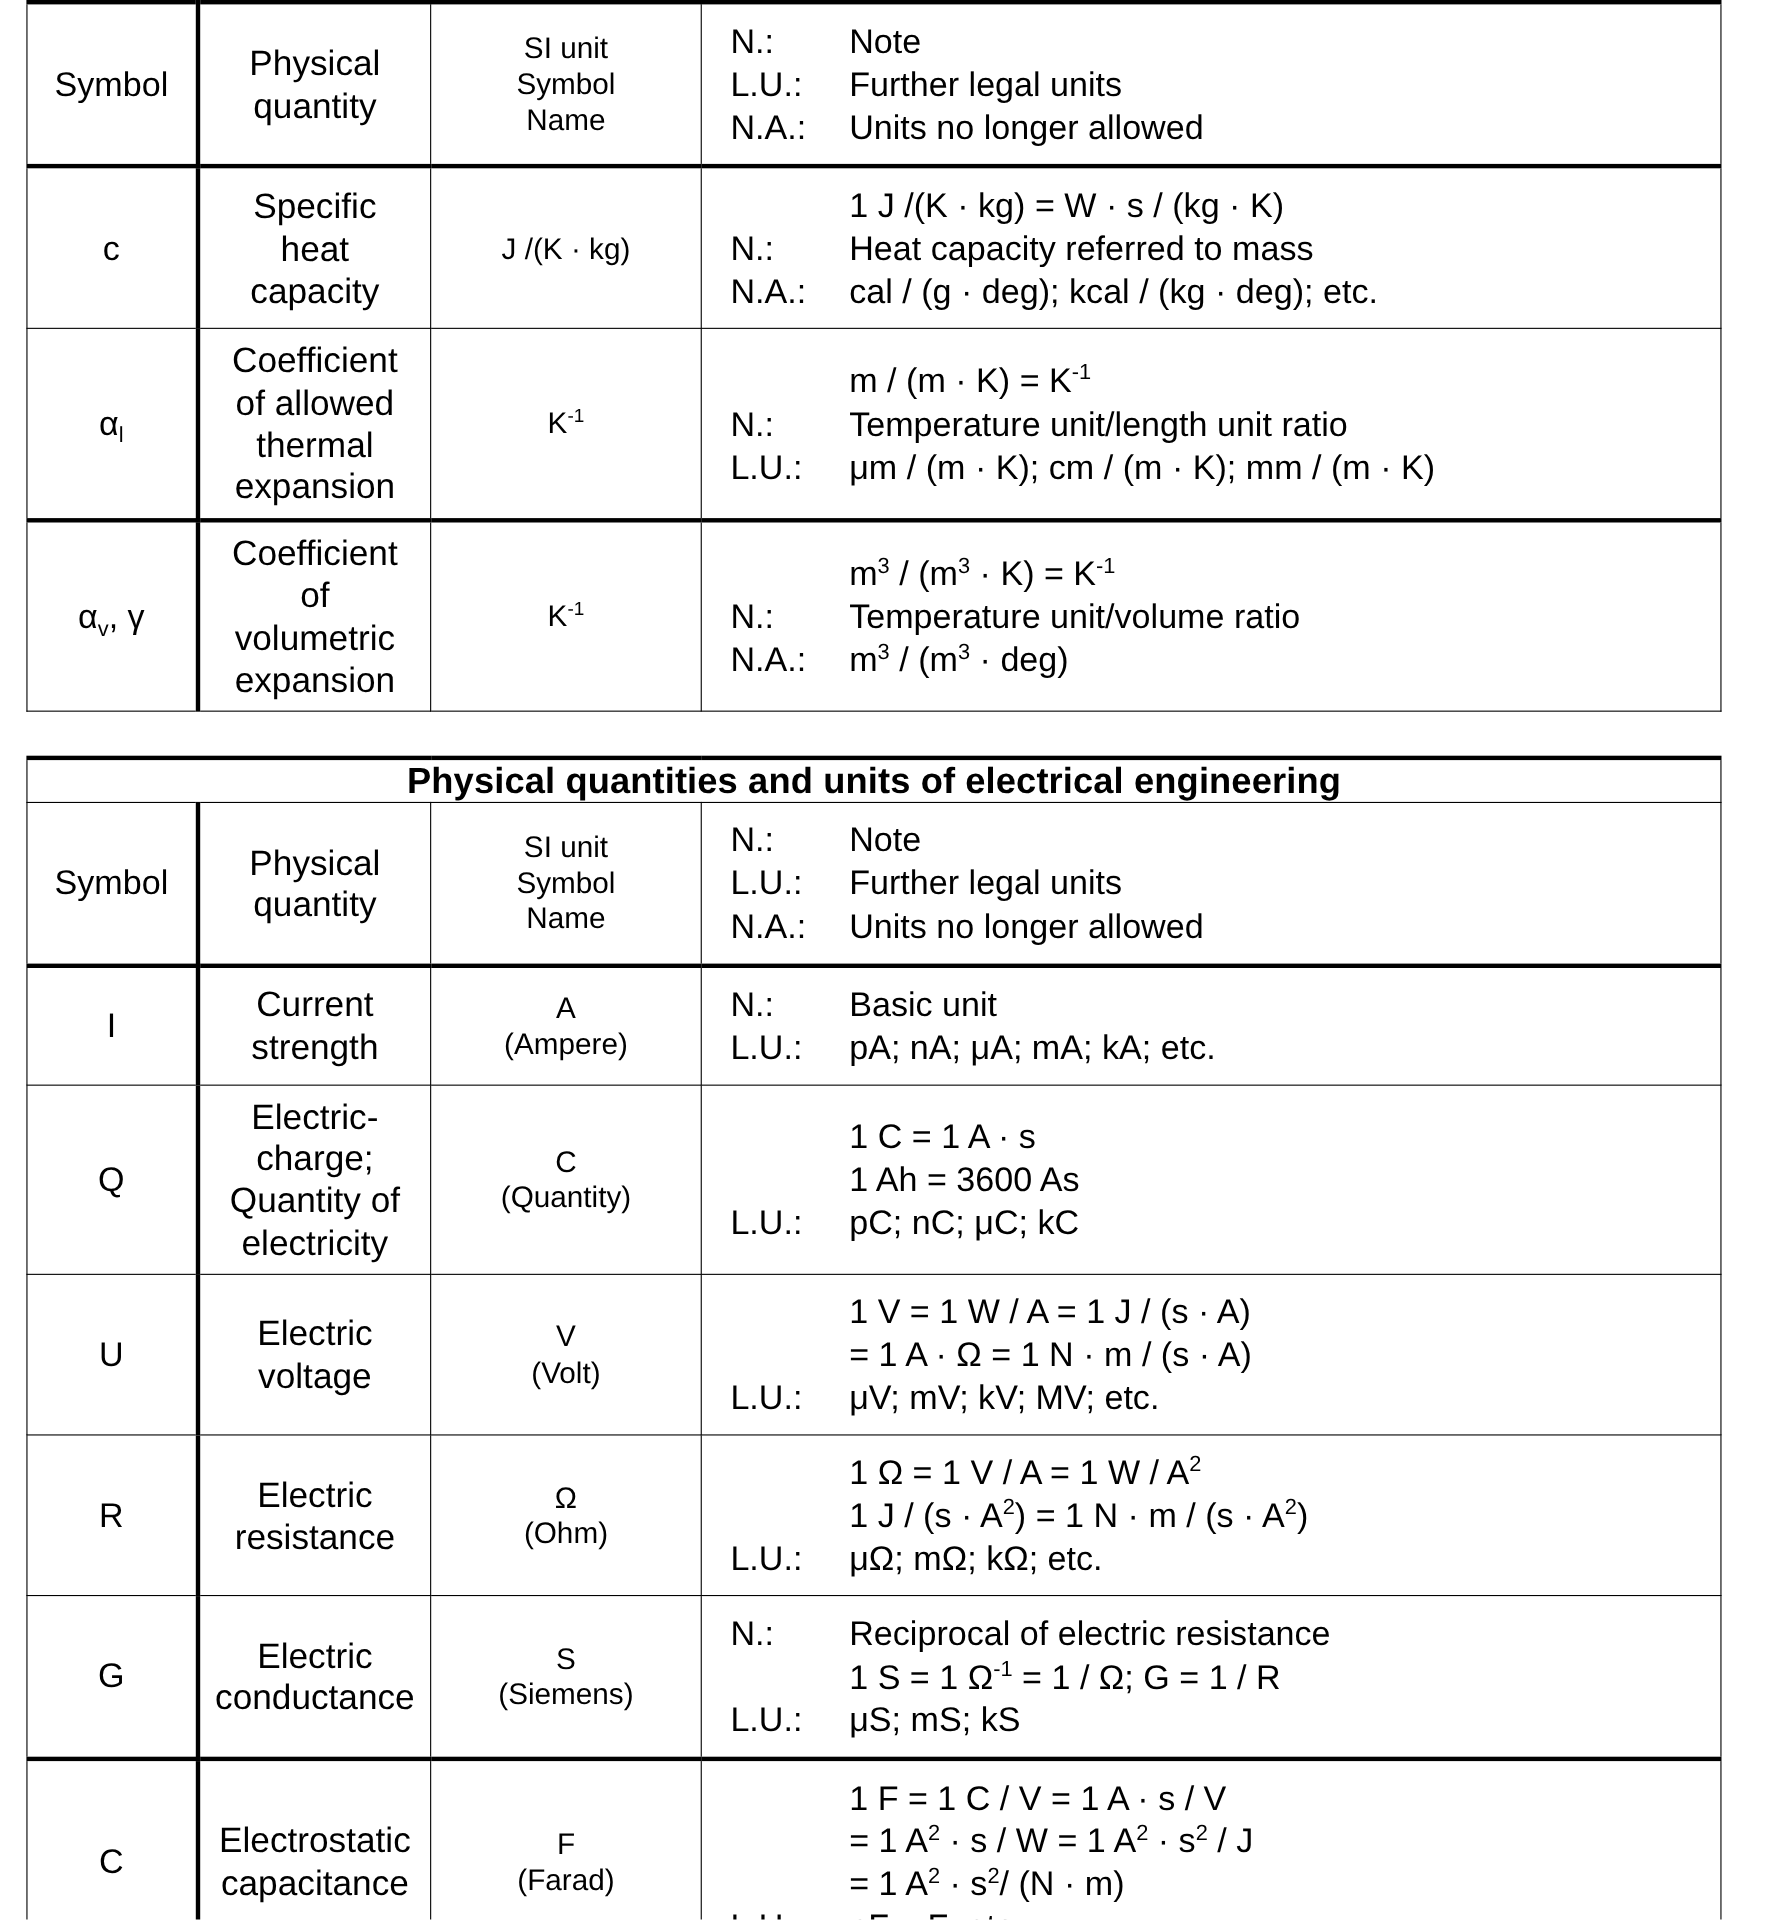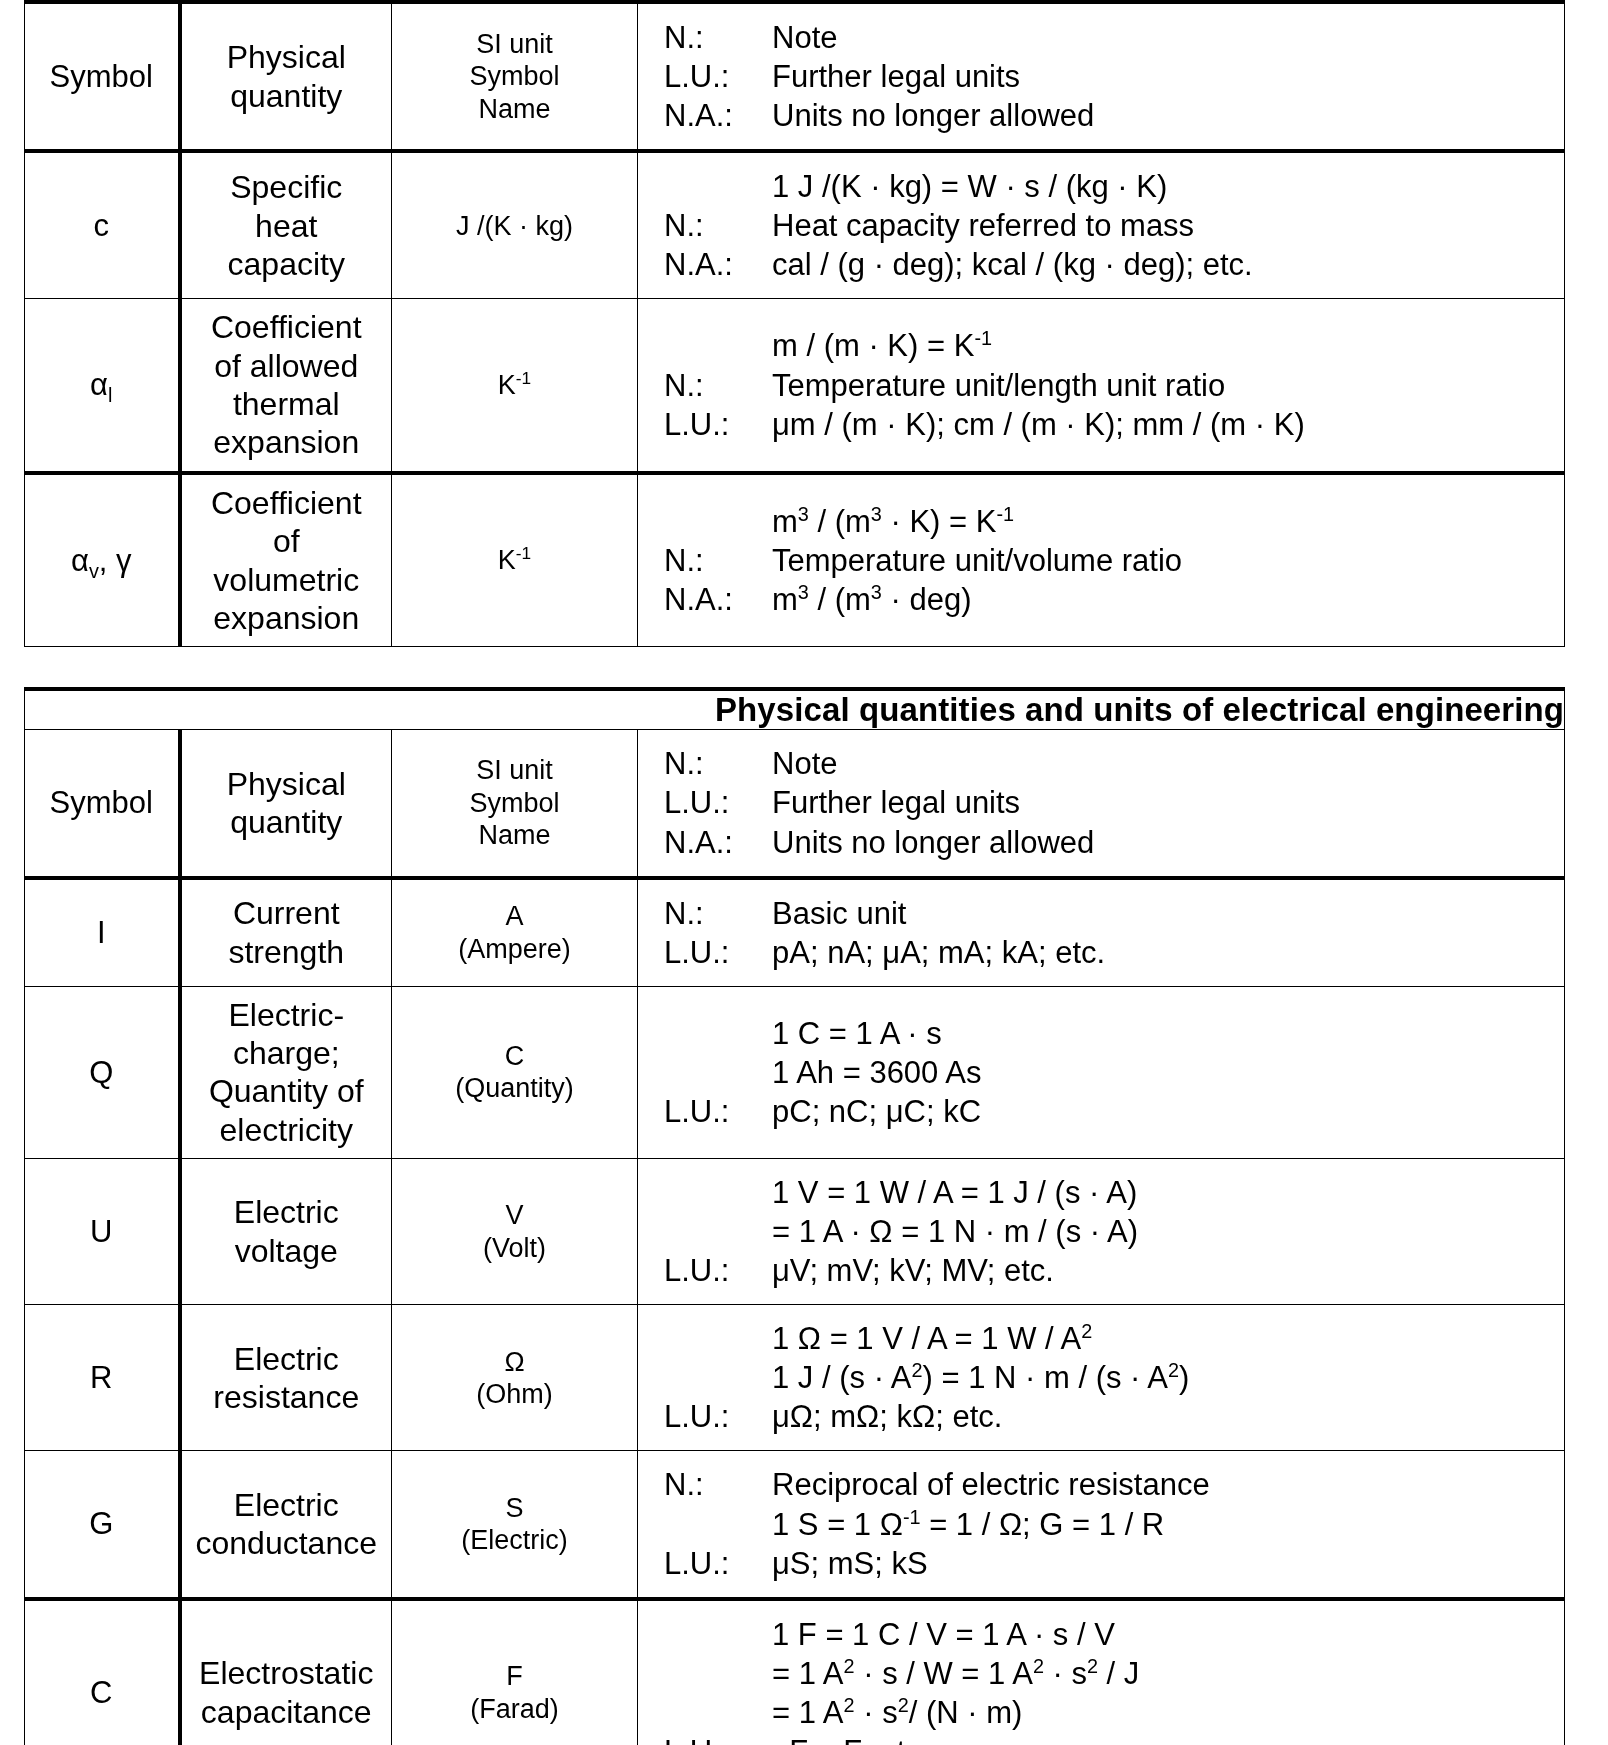--- a/index.html
+++ b/index.html
@@ -67,21 +67,21 @@
     white-space: nowrap;
   }
   .nlabel {
     display: inline-block;
     width: 108px;
     flex: 0 0 108px;
   }
   .nbody { display: inline-block; }
 
   .section-title-cell {
-    text-align: right;
+    text-align: center;
     font-weight: bold;
     font-size: 33px;
     padding: 14px 0 16px 0;
     letter-spacing: 0.1px;
   }
 
   .gap {
     height: 40px;
   }
 
@@ -424,21 +424,21 @@
           </td>
           <td class="rule-bottom">
             <div class="cell qty">
               <div>Electric</div>
               <div>conductance</div>
             </div>
           </td>
           <td class="rule-bottom">
             <div class="cell si">
               <div>S</div>
-              <div>(Electric)</div>
+              <div>(Siemens)</div>
             </div>
           </td>
           <td class="rule-bottom">
             <div class="notecell">
               <div class="noteline">
                 <span class="nlabel">N.:</span>
                 <span class="nbody">Reciprocal of electric resistance</span>
               </div>
               <div class="noteline">
                 <span class="nlabel"></span>

